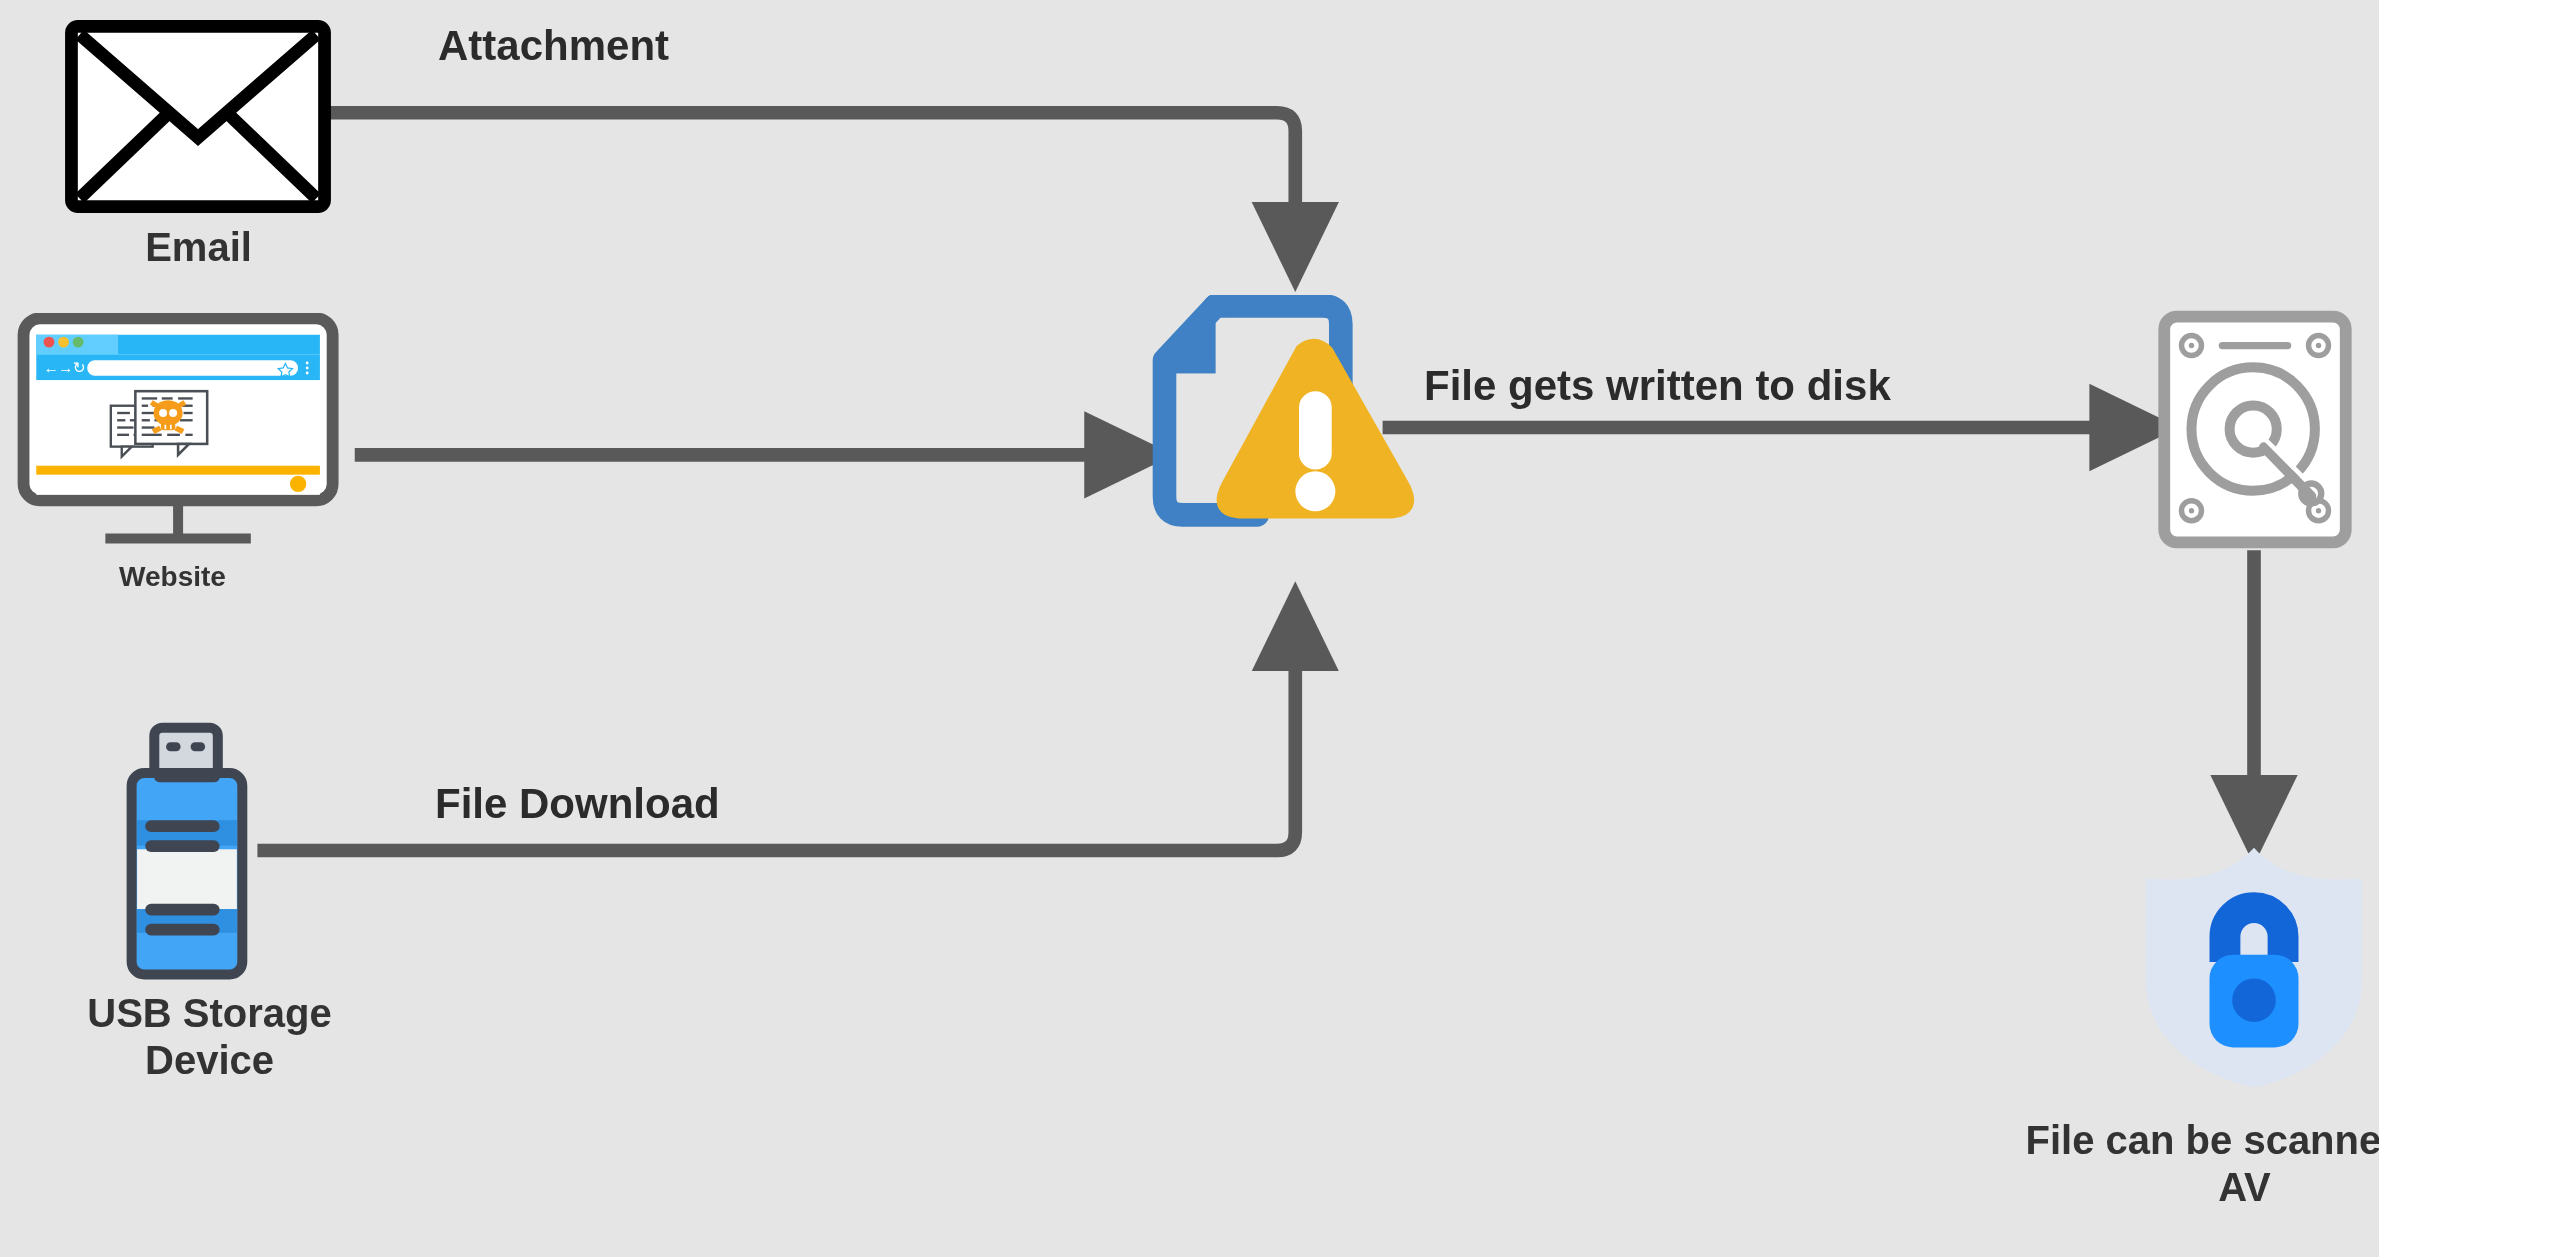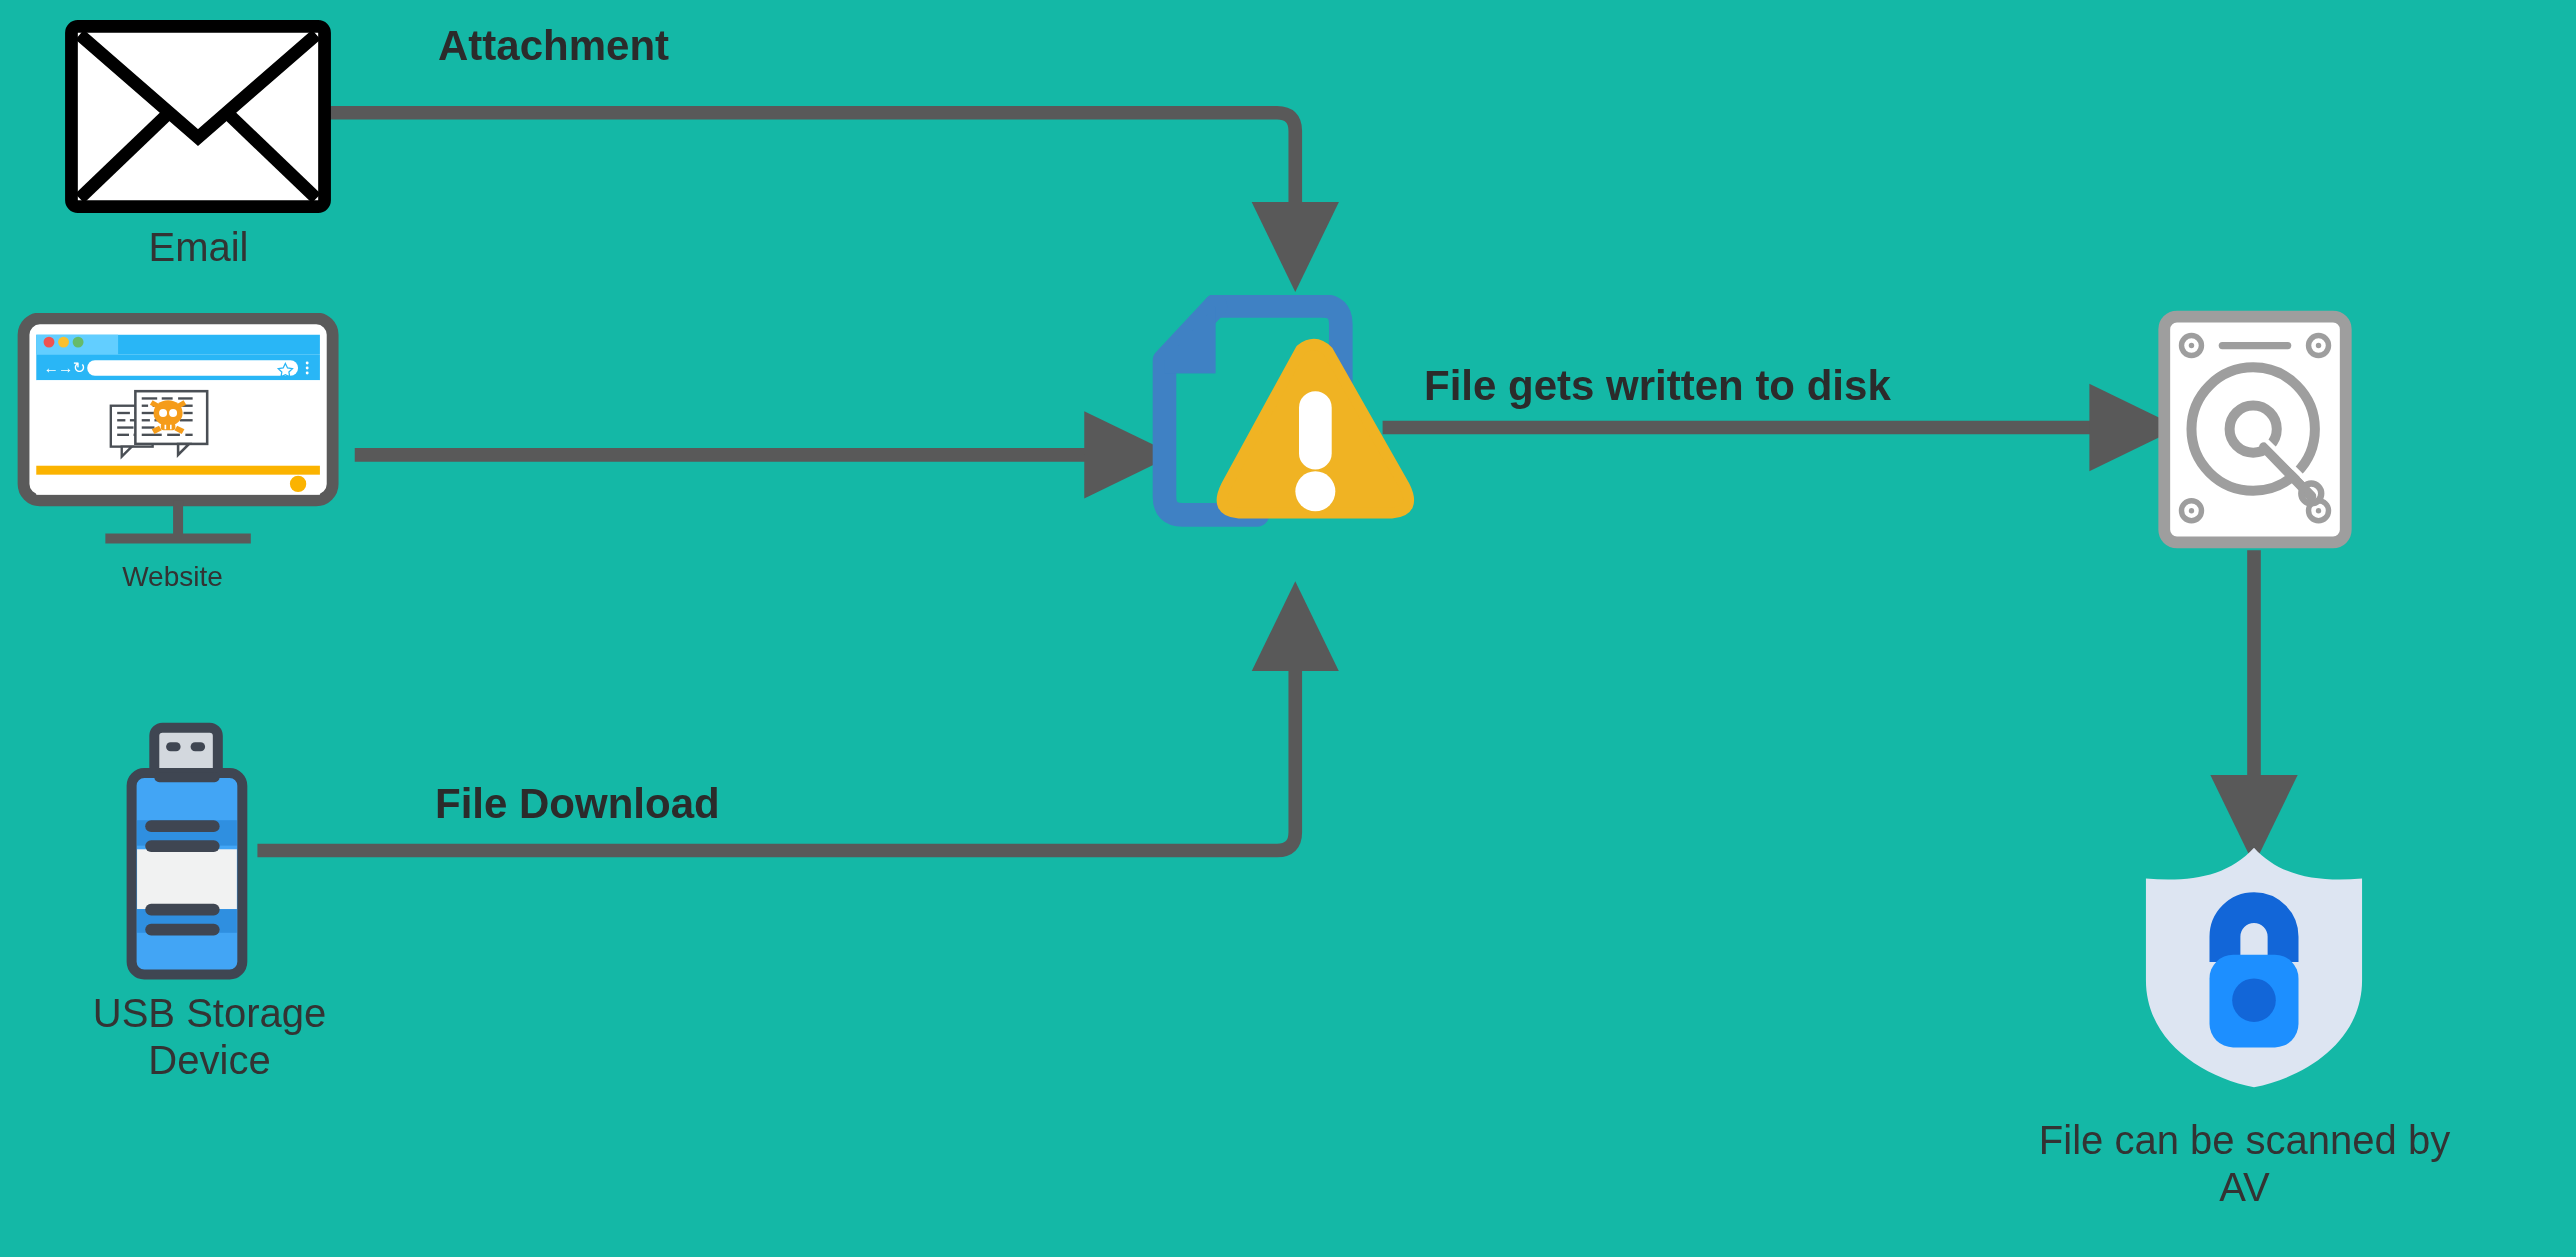--- a/index.html
+++ b/index.html
@@ -6,33 +6,33 @@
   html, body {
     margin: 0;
     padding: 0;
     background: #ffffff;
   }
   body {
     font-family: "Liberation Sans", sans-serif;
   }
   #canvas {
     position: relative;
-    width: 2576px;
+    width: 2379px;
     height: 1258px;
-    background: #14b8a6;
+    background: #e5e5e5;
     overflow: hidden;
   }
   .node {
     position: absolute;
   }
   .node-label {
     position: absolute;
     text-align: center;
     font-family: "Liberation Sans", sans-serif;
-    font-weight: normal;
+    font-weight: bold;
     color: #333333;
     line-height: 1.18;
     white-space: pre-line;
   }
   .edge-label {
     position: absolute;
     font-family: "Liberation Sans", sans-serif;
     font-weight: bold;
     color: #2b2b2b;
     white-space: nowrap;

